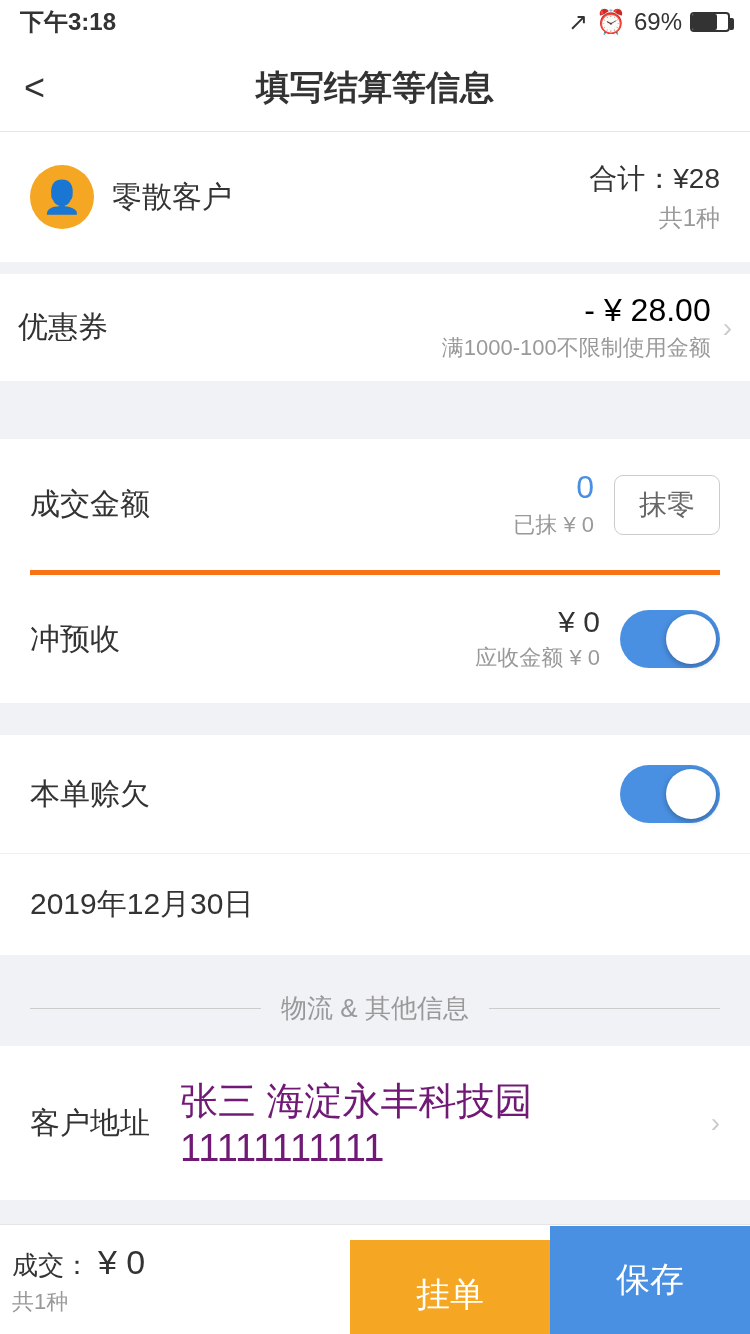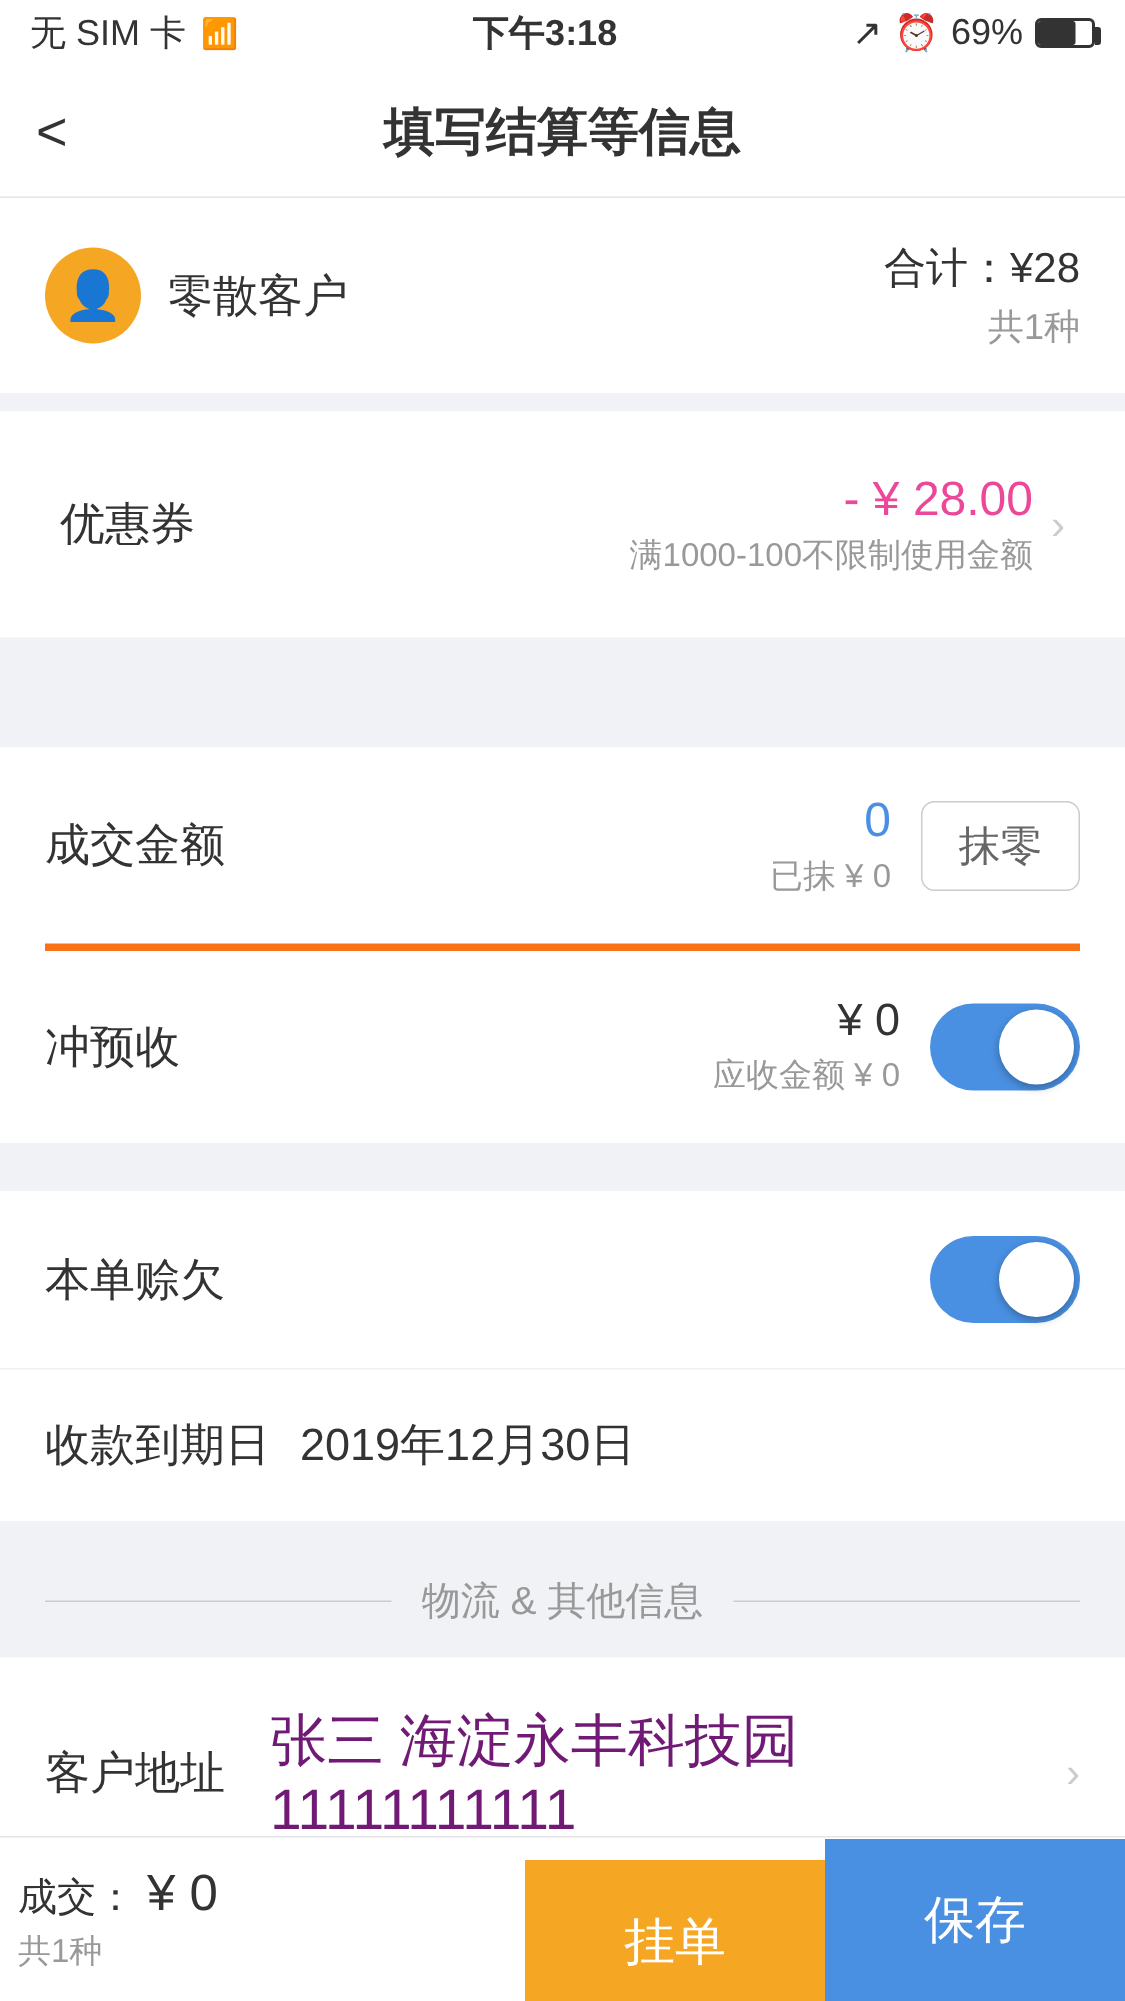--- a/index.html
+++ b/index.html
@@ -113,41 +113,41 @@
     }
     .total-count {
       font-size: 24px;
       color: #999;
       margin-top: 4px;
     }
 
     
     .coupon-section {
       background: #fff;
-      padding: 40px;
-      display: flex;
-      align-items: center;
-      justify-content: space-between;
-      margin-bottom: 16px;
+      padding: 18px;
+      display: flex;
+      align-items: center;
+      justify-content: space-between;
+      margin-bottom: 1px;
     }
     .section-label {
       font-size: 30px;
       color: #333;
     }
     .coupon-right {
       display: flex;
       align-items: center;
       gap: 12px;
     }
     .coupon-discount {
       text-align: right;
     }
     .discount-amount {
       font-size: 32px;
-      color: #ec4899;
+      color: #000000;
       font-weight: 500;
     }
     .discount-desc {
       font-size: 22px;
       color: #999;
       margin-top: 4px;
     }
     .chevron-right {
       color: #ccc;
       font-size: 28px;
@@ -373,24 +373,20 @@
     }
     .empty-area {
       height: 200px;
       background: #f0f2f5;
     }
   </style>
 </head>
 <body>
 
 <div class="status-bar">
-  <div class="status-left">
-    <span>无 SIM 卡</span>
-    <span class="wifi-icon">📶</span>
-  </div>
   <div class="status-center">下午3:18</div>
   <div class="status-right">
     <span>↗</span>
     <span>⏰</span>
     <span>69%</span>
     <div class="battery-bar">
       <div class="battery-fill"></div>
     </div>
   </div>
 </div>
@@ -458,21 +454,20 @@
   <div class="section-divider"></div>
 
   <div class="credit-section">
     <span class="section-label">本单赊欠</span>
     <div class="toggle-switch">
       <div class="toggle-knob"></div>
     </div>
   </div>
 
   <div class="duedate-section">
-    <span class="duedate-label">收款到期日</span>
     <span class="duedate-value">2019年12月30日</span>
   </div>
 
   <div class="logistics-header">
     <span>物流 &amp; 其他信息</span>
   </div>
 
   <div class="address-section">
     <span class="address-label">客户地址</span>
     <span class="address-value">张三 海淀永丰科技园 11111111111</span>

